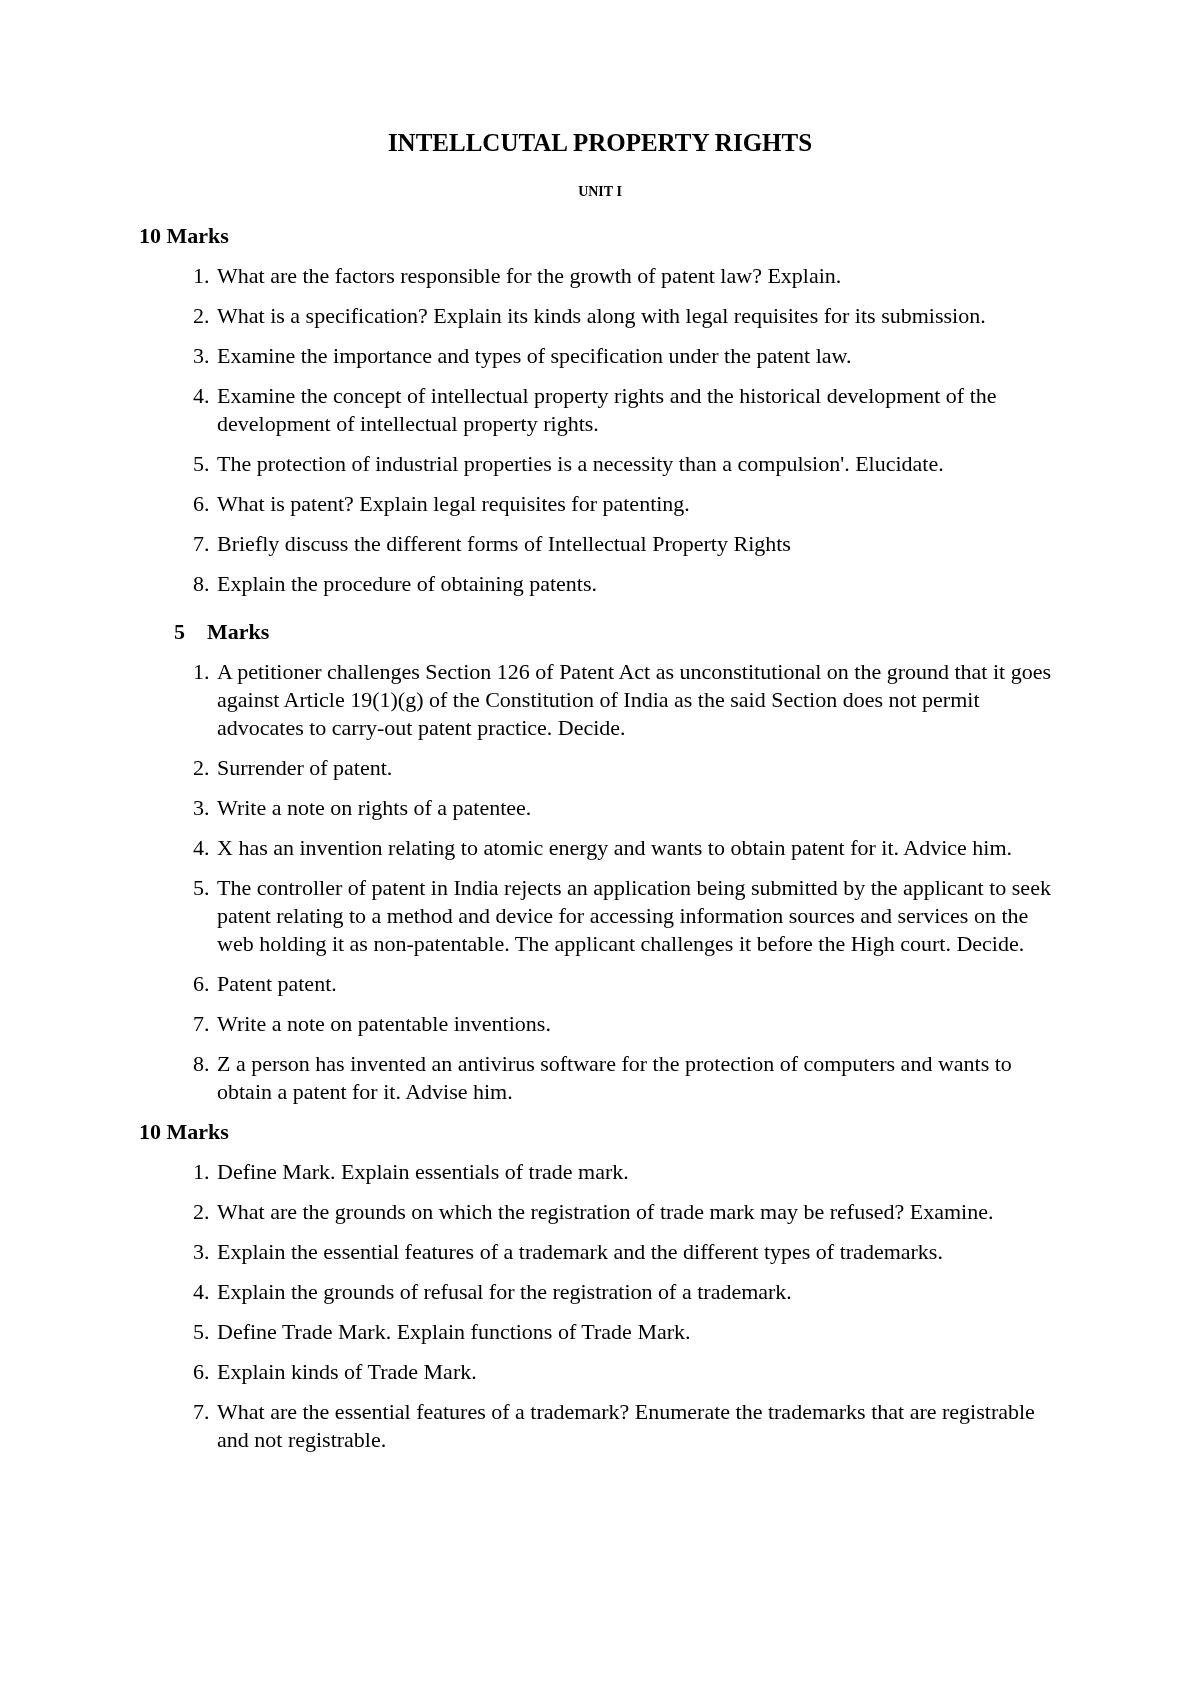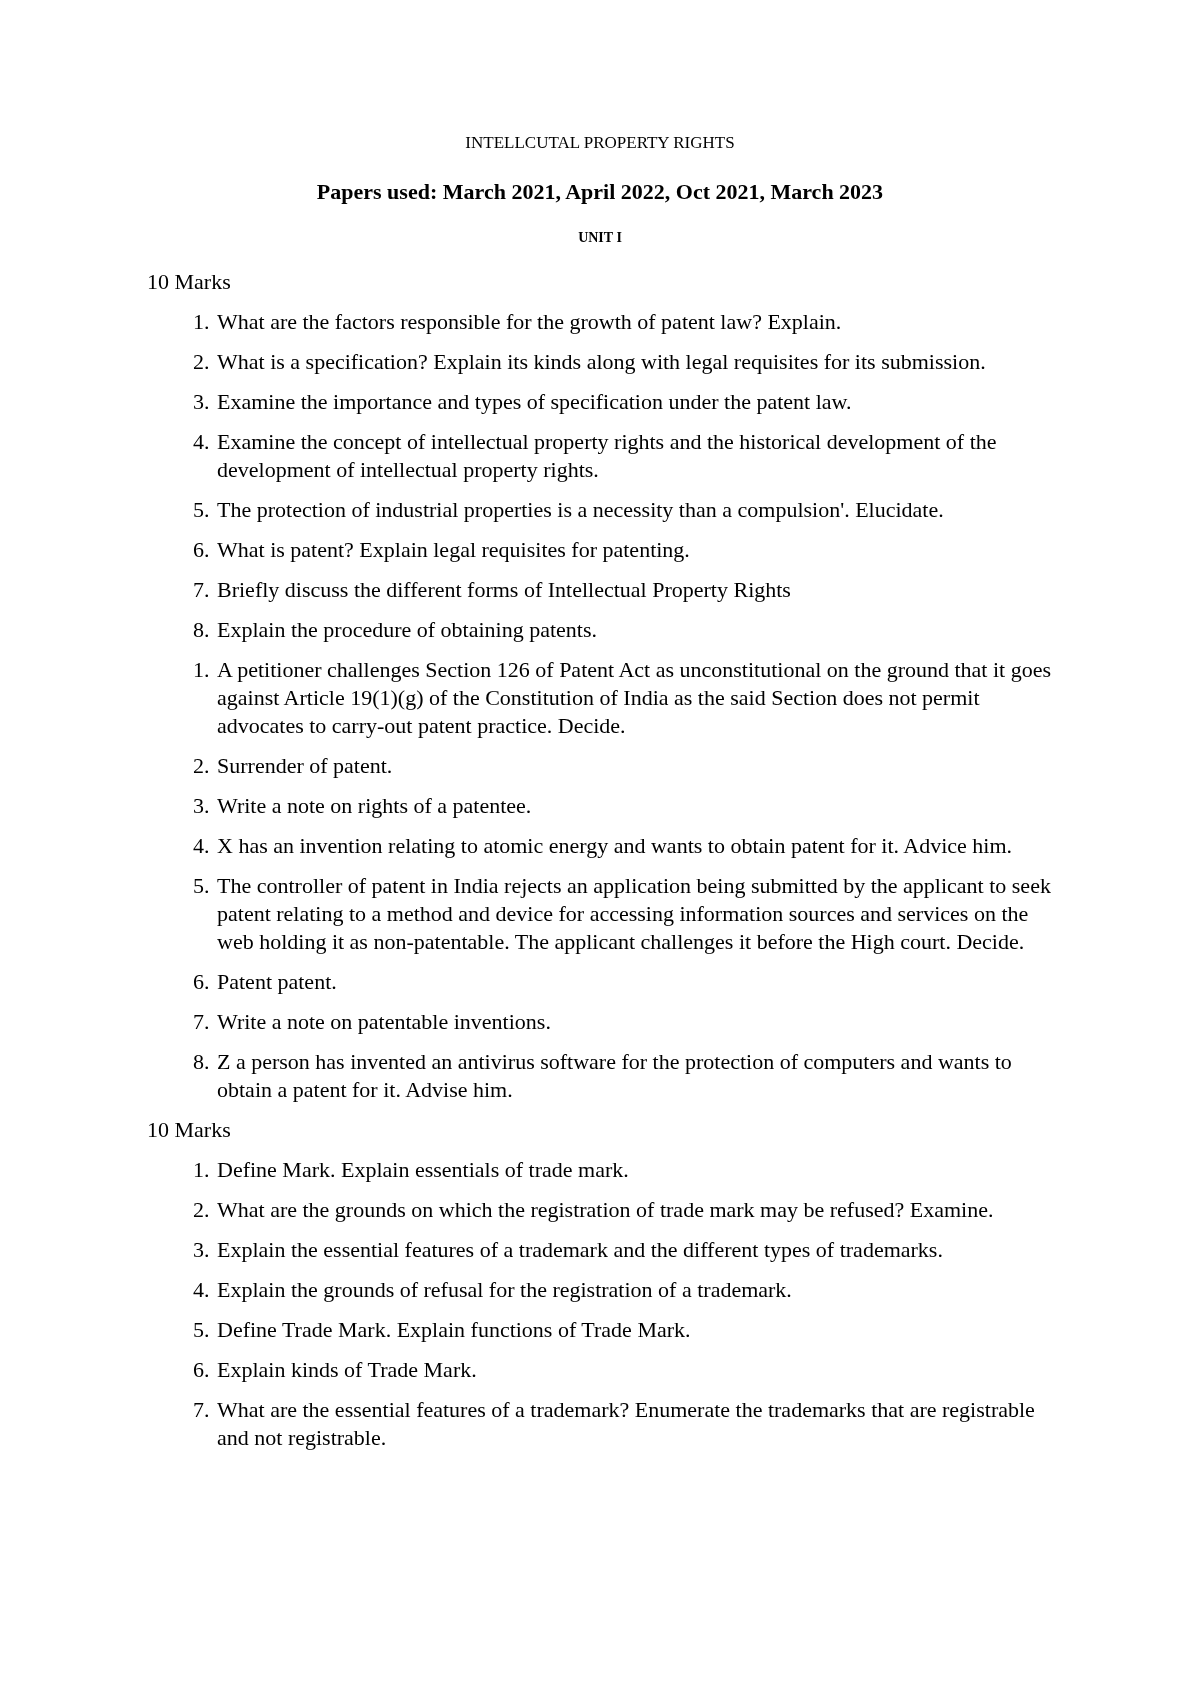--- a/index.html
+++ b/index.html
@@ -13,43 +13,43 @@
     box-sizing: border-box;
     background: #ffffff;
     color: #000000;
     font-family: "Liberation Serif", "DejaVu Serif", serif;
     font-size: 22px;
     line-height: 28px;
     padding: 128px 135px 0 135px;
     overflow: hidden;
   }
   .title {
-    font-size: 17px;
-    font-weight: normal;
+    font-size: 25px;
+    font-weight: bold;
     text-align: center;
     margin: 0 0 20px 0;
     line-height: 30px;
   }
   .subtitle {
     font-size: 22px;
     font-weight: bold;
     text-align: center;
     margin: 0 0 18px 0;
     line-height: 28px;
   }
   .unit-heading {
     font-size: 14px;
     font-weight: bold;
     text-align: center;
     margin: 16px 0 16px 0;
     line-height: 28px;
   }
   .marks-heading {
-    font-weight: normal;
-    margin: 0 0 12px 12px;
+    font-weight: bold;
+    margin: 0 0 12px 4px;
   }
   .marks-heading.indent {
     margin-top: 20px;
     margin-bottom: 6px;
     padding-left: 35px;
   }
   .marks-num {
     display: inline-block;
     width: 33px;
   }
@@ -63,37 +63,39 @@
     padding-left: 2px;
   }
 </style>
 </head>
 <body>
 
 <div class="page">
 
   <h1 class="title">INTELLCUTAL PROPERTY RIGHTS</h1>
 
-  <h2 class="subtitle">Papers used: March 2021, April 2022, Oct 2021, March 2023</h2>
 
   <h3 class="unit-heading">UNIT I</h3>
 
   <div class="marks-heading">10 Marks</div>
 
   <ol class="question-list">
       <li>What are the factors responsible for the growth of patent law? Explain.</li>
       <li>What is a specification? Explain its kinds along with legal requisites for its submission.</li>
       <li>Examine the importance and types of specification under the patent law.</li>
       <li>Examine the concept of intellectual property rights and the historical development of the development of intellectual property rights.</li>
       <li>The protection of industrial properties is a necessity than a compulsion'. Elucidate.</li>
       <li>What is patent? Explain legal requisites for patenting.</li>
       <li>Briefly discuss the different forms of Intellectual Property Rights</li>
       <li>Explain the procedure of obtaining patents.</li>
     </ol>
 
+  <div class="marks-heading indent">
+    <span class="marks-num">5</span><span>Marks</span>
+  </div>
 
   <ol class="question-list">
       <li>A petitioner challenges Section 126 of Patent Act as unconstitutional on the ground that it goes against Article 19(1)(g) of the Constitution of India as the said Section does not permit advocates to carry-out patent practice. Decide.</li>
       <li>Surrender of patent.</li>
       <li>Write a note on rights of a patentee.</li>
       <li>X has an invention relating to atomic energy and wants to obtain patent for it. Advice him.</li>
       <li>The controller of patent in India rejects an application being submitted by the applicant to seek patent relating to a method and device for accessing information sources and services on the web holding it as non-patentable. The applicant challenges it before the High court. Decide.</li>
       <li>Patent patent.</li>
       <li>Write a note on patentable inventions.</li>
       <li>Z a person has invented an antivirus software for the protection of computers and wants to obtain a patent for it. Advise him.</li>

